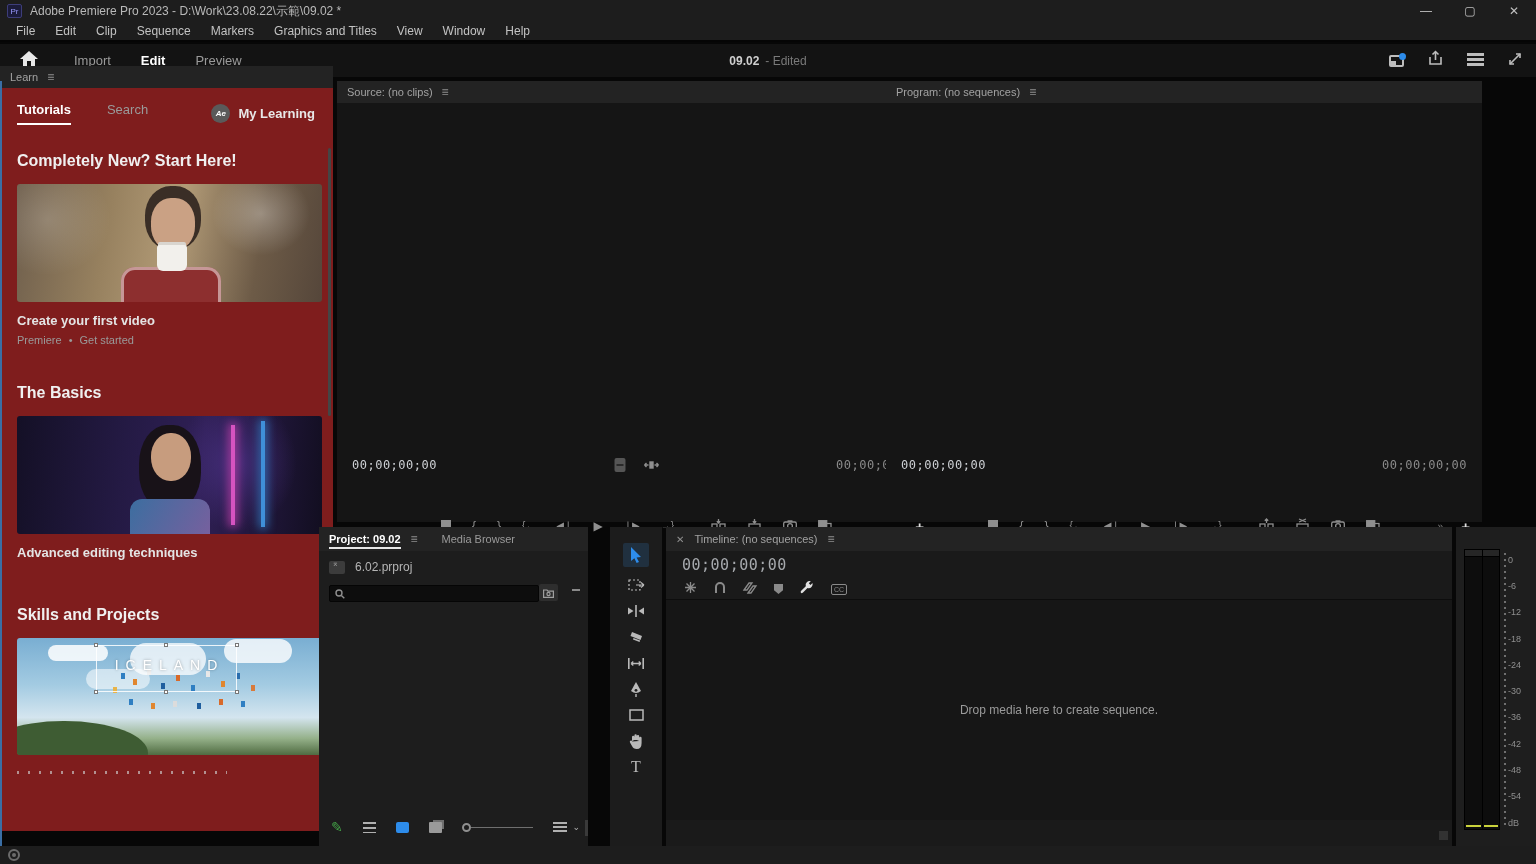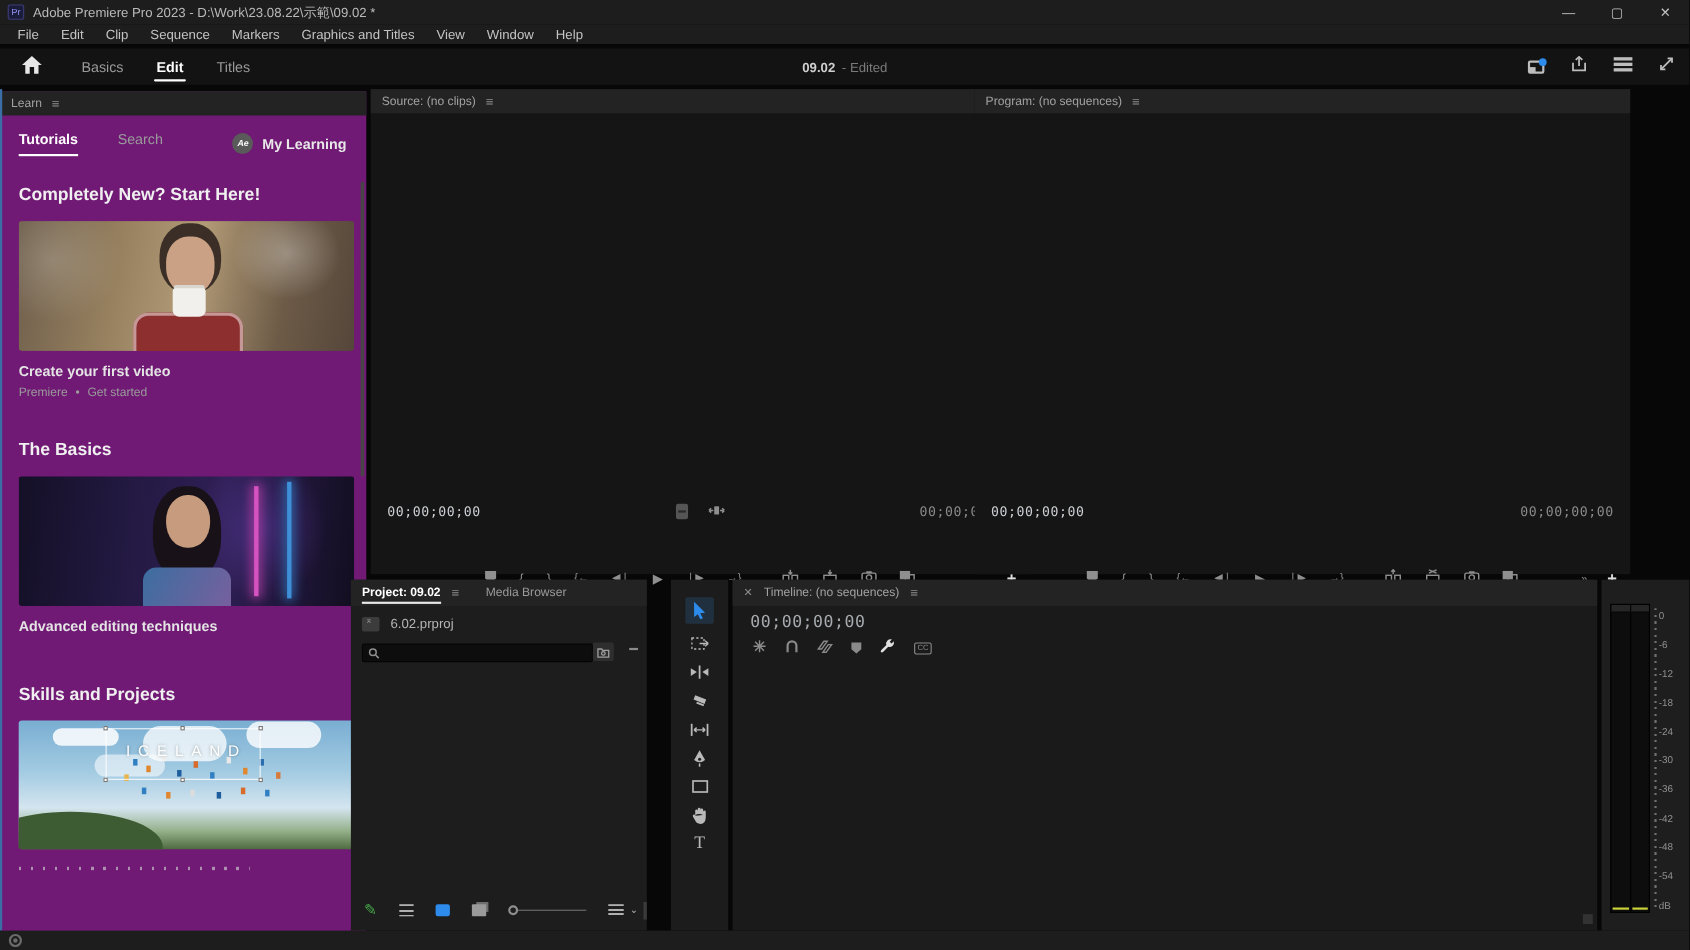--- a/index.html
+++ b/index.html
@@ -40,21 +40,21 @@
   .qe-icon::before { content:""; position:absolute; left:-1px; bottom:-1px; width:6px; height:5px; background:#bdbdbd; }
   .qe-dot { position:absolute; right:-4px; top:-4px; width:7px; height:7px; border-radius:50%; background:#2d8ceb; }
 
   
   .panel { position:absolute; background:#1d1d1d; }
   .panel-hd { height:22px; background:#232323; display:flex; align-items:center;
               padding:0 10px; gap:9px; font-size:11px; color:#a2a2a2; }
   .burger { font-size:12px; color:#8f8f8f; line-height:1; }
 
   
-  #learn { left:0; top:83px; width:333px; height:765px; background:#701a75; }
+  #learn { left:0; top:66px; width:333px; height:765px; background:#7f1d1d; }
   #learn-edge { left:0; top:81px; width:2px; height:765px; background:#3a6ea5; }
   .learn-body { position:relative; height:743px; overflow:hidden; padding:0 0 0 17px; }
   .learn-tabs { display:flex; align-items:center; margin-top:12px; height:26px; }
   .ltab { font-size:13px; color:#9a9a9a; margin-right:36px; position:relative; padding-bottom:8px; }
   .ltab.active { color:#ffffff; font-weight:bold; }
   .ltab.active::after { content:""; position:absolute; left:0; right:0; bottom:0; height:2px; background:#fff; }
   .mylearn { margin-left:auto; margin-right:18px; display:flex; align-items:center; gap:8px;
              font-size:13px; font-weight:bold; color:#e8e8e8; }
   .ml-circle { width:19px; height:19px; border-radius:50%; background:#5a5a5a; color:#fff;
                font-size:8px; font-style:italic; display:flex; align-items:center; justify-content:center; }
@@ -230,23 +230,23 @@
     <span class="menu-item">Help</span>
   </div>
 
   <div id="wsheader" class="abs">
     <span class="home-btn">
       <svg width="18" height="16" viewBox="0 0 18 16">
           <path d="M9 0 L18 8 H15 V16 H11 V10 H7 V16 H3 V8 H0 Z" fill="#e8e8e8"></path>
         </svg>
     </span>
     <div class="ws-tabs">
-      <span class="ws-tab">Basics</span>
+      <span class="ws-tab">Import</span>
       <span class="ws-tab active">Edit</span>
-      <span class="ws-tab">Titles</span>
+      <span class="ws-tab">Preview</span>
     </div>
     <div class="doc-center">
       <span class="doc-title">09.02</span>
       <span class="doc-status">- Edited</span>
     </div>
     <div class="hdr-icons">
       <span class="qe-icon">
           <span class="qe-dot"></span>
         </span>
       <span>
@@ -564,20 +564,23 @@
       <span>
         <svg width="9" height="10" viewBox="0 0 9 10" fill="#8a8a8a">
             <path d="M0 0 H9 V6.3 L4.5 10 L0 6.3 Z"></path>
           </svg></span>
       <span>
         <svg width="14" height="14" viewBox="0 0 14 14" fill="#e0e0e0">
           <path d="M12.5 3 A4 4 0 0 1 7.5 8 L3 12.5 Q1.7 13.6 0.9 12.8 Q0.2 12 1.2 10.8 L5.8 6.3 A4 4 0 0 1 10.8 1.3 L8.8 3.3 L10.5 5 L12.5 3 Z"></path>
           </svg></span>
       <span class="cc-badge">CC</span>
     </div>
+    <div class="tl-body">
+      <span class="tl-empty">Drop media here to create sequence.</span>
+    </div>
     <div class="tl-scroll"></div>
   </div>
 
   <div id="meters" class="panel">
     <div class="meter-bars">
       <div class="mbar">
           <div class="cap"></div>
           <div class="yl"></div>
         </div>
       <div class="mbar">

